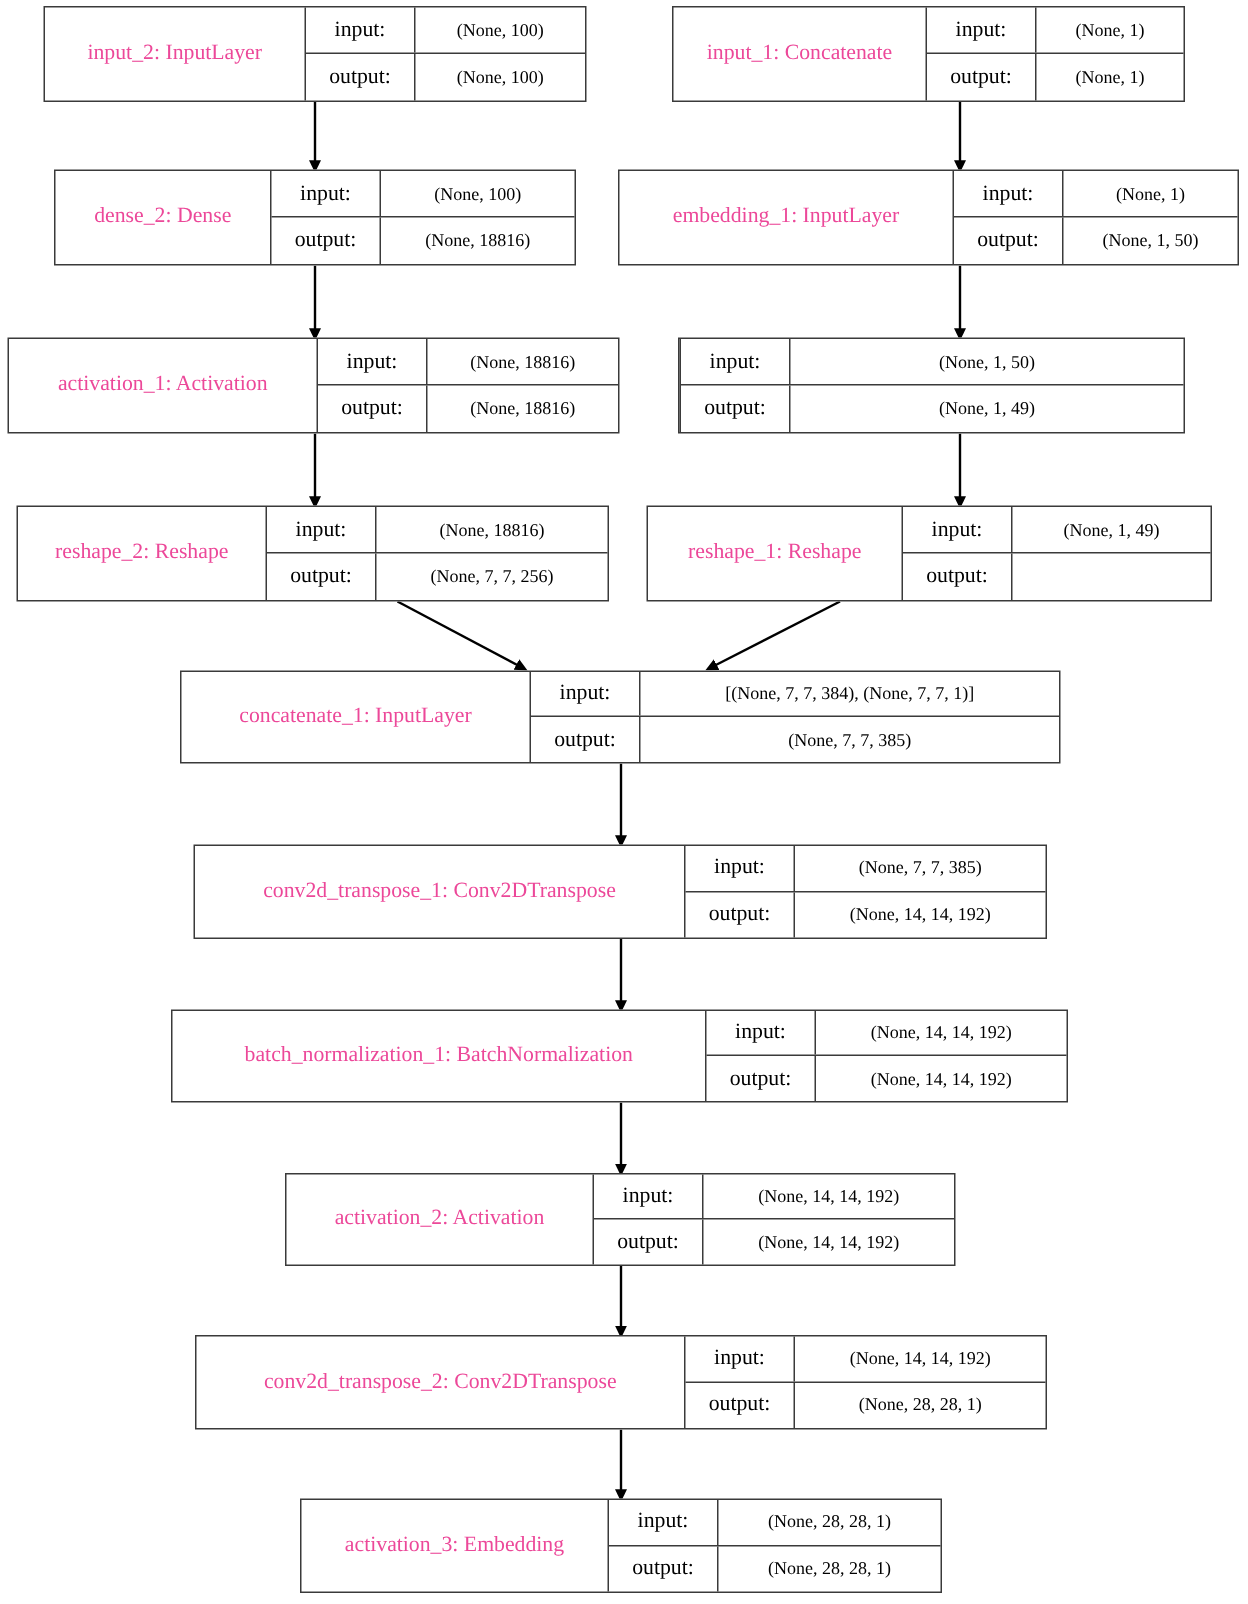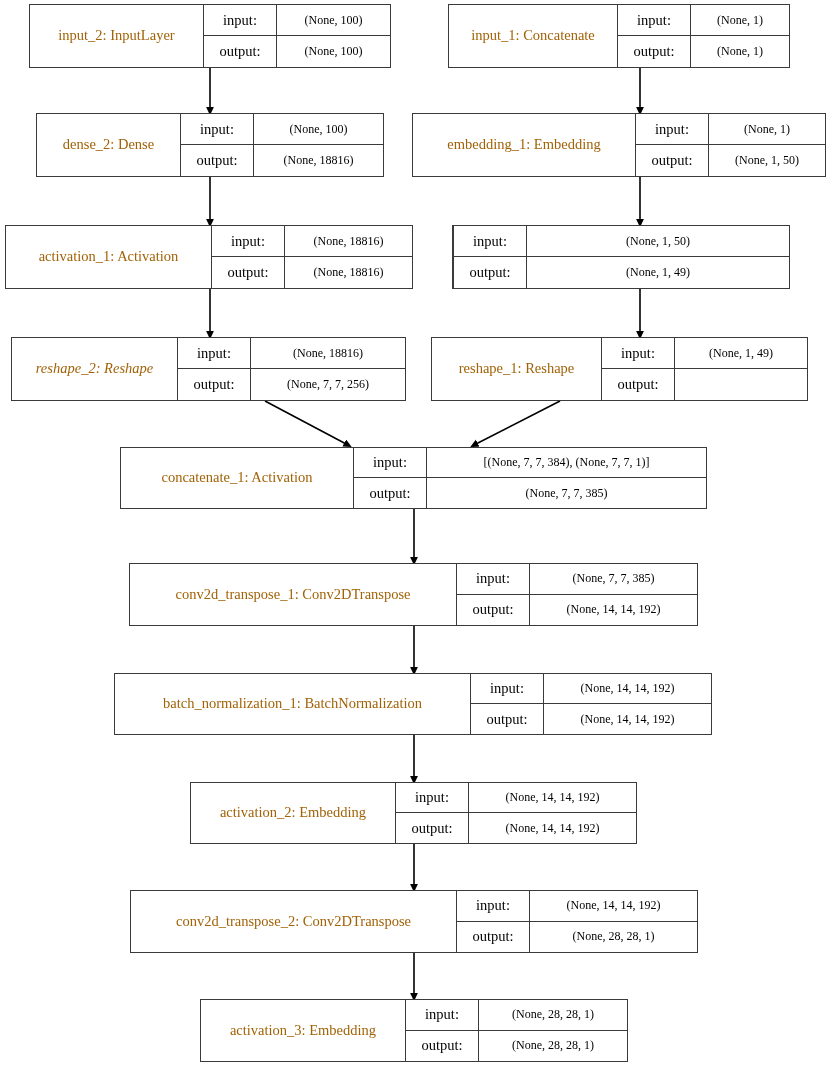--- a/index.html
+++ b/index.html
@@ -27,21 +27,21 @@
     z-index: 2;
   }
   .node .name-cell {
     display: flex;
     align-items: center;
     justify-content: center;
     box-sizing: border-box;
     padding: 0 9px;
     white-space: nowrap;
     font-size: 14.5px;
-    color: #a16207;
+    color: #ec4899;
     line-height: 1.1;
   }
   .node .io-block {
     display: flex;
     flex-direction: column;
     flex: 1 1 auto;
     box-sizing: border-box;
     border-left: 1.5px solid #3a3a3a;
   }
   .node .io-row {
@@ -146,21 +146,21 @@
             <div class="io-label" style="width: 73px; flex: 0 0 73px; border-right-color: rgb(58, 58, 58);">input:</div>
             <div class="io-value">(None, 100)</div>
           </div>
           <div class="io-row">
             <div class="io-label" style="width: 73px; flex: 0 0 73px; border-right-color: rgb(58, 58, 58);">output:</div>
             <div class="io-value">(None, 18816)</div>
           </div>
         </div>
       </div>
       <div class="node" style="left: 412px; top: 113px; width: 414px; height: 64px; border-color: rgb(58, 58, 58);">
-        <div class="name-cell" style="width: 222px; flex: 0 0 222px;">embedding_1: Embedding</div>
+        <div class="name-cell" style="width: 222px; flex: 0 0 222px;">embedding_1: InputLayer</div>
         <div class="io-block" style="border-left-color: rgb(58, 58, 58);">
           <div class="io-row top" style="border-bottom-color: rgb(58, 58, 58);">
             <div class="io-label" style="width: 73px; flex: 0 0 73px; border-right-color: rgb(58, 58, 58);">input:</div>
             <div class="io-value">(None, 1)</div>
           </div>
           <div class="io-row">
             <div class="io-label" style="width: 73px; flex: 0 0 73px; border-right-color: rgb(58, 58, 58);">output:</div>
             <div class="io-value">(None, 1, 50)</div>
           </div>
         </div>
@@ -184,21 +184,21 @@
             <div class="io-label" style="width: 73px; flex: 0 0 73px; border-right-color: rgb(58, 58, 58);">input:</div>
             <div class="io-value">(None, 1, 50)</div>
           </div>
           <div class="io-row">
             <div class="io-label" style="width: 73px; flex: 0 0 73px; border-right-color: rgb(58, 58, 58);">output:</div>
             <div class="io-value">(None, 1, 49)</div>
           </div>
         </div>
       </div>
       <div class="node" style="left: 11px; top: 337px; width: 395px; height: 64px; border-color: rgb(58, 58, 58);">
-        <div class="name-cell" style="width: 165px; flex: 0 0 165px; font-style: italic;">reshape_2: Reshape</div>
+        <div class="name-cell" style="width: 165px; flex: 0 0 165px;">reshape_2: Reshape</div>
         <div class="io-block" style="border-left-color: rgb(58, 58, 58);">
           <div class="io-row top" style="border-bottom-color: rgb(58, 58, 58);">
             <div class="io-label" style="width: 73px; flex: 0 0 73px; border-right-color: rgb(58, 58, 58);">input:</div>
             <div class="io-value">(None, 18816)</div>
           </div>
           <div class="io-row">
             <div class="io-label" style="width: 73px; flex: 0 0 73px; border-right-color: rgb(58, 58, 58);">output:</div>
             <div class="io-value">(None, 7, 7, 256)</div>
           </div>
         </div>
@@ -209,21 +209,21 @@
           <div class="io-row top" style="border-bottom-color: rgb(58, 58, 58);">
             <div class="io-label" style="width: 73px; flex: 0 0 73px; border-right-color: rgb(58, 58, 58);">input:</div>
             <div class="io-value">(None, 1, 49)</div>
           </div>
           <div class="io-row">
             <div class="io-label" style="width: 73px; flex: 0 0 73px; border-right-color: rgb(58, 58, 58);">output:</div>
           </div>
         </div>
       </div>
       <div class="node" style="left: 120px; top: 447px; width: 587px; height: 62px; border-color: rgb(58, 58, 58);">
-        <div class="name-cell" style="width: 232px; flex: 0 0 232px;">concatenate_1: Activation</div>
+        <div class="name-cell" style="width: 232px; flex: 0 0 232px;">concatenate_1: InputLayer</div>
         <div class="io-block" style="border-left-color: rgb(58, 58, 58);">
           <div class="io-row top" style="border-bottom-color: rgb(58, 58, 58);">
             <div class="io-label" style="width: 73px; flex: 0 0 73px; border-right-color: rgb(58, 58, 58);">input:</div>
             <div class="io-value">[(None, 7, 7, 384), (None, 7, 7, 1)]</div>
           </div>
           <div class="io-row">
             <div class="io-label" style="width: 73px; flex: 0 0 73px; border-right-color: rgb(58, 58, 58);">output:</div>
             <div class="io-value">(None, 7, 7, 385)</div>
           </div>
         </div>
@@ -248,21 +248,21 @@
             <div class="io-label" style="width: 73px; flex: 0 0 73px; border-right-color: rgb(58, 58, 58);">input:</div>
             <div class="io-value">(None, 14, 14, 192)</div>
           </div>
           <div class="io-row">
             <div class="io-label" style="width: 73px; flex: 0 0 73px; border-right-color: rgb(58, 58, 58);">output:</div>
             <div class="io-value">(None, 14, 14, 192)</div>
           </div>
         </div>
       </div>
       <div class="node" style="left: 190px; top: 782px; width: 447px; height: 62px; border-color: rgb(58, 58, 58);">
-        <div class="name-cell" style="width: 204px; flex: 0 0 204px;">activation_2: Embedding</div>
+        <div class="name-cell" style="width: 204px; flex: 0 0 204px;">activation_2: Activation</div>
         <div class="io-block" style="border-left-color: rgb(58, 58, 58);">
           <div class="io-row top" style="border-bottom-color: rgb(58, 58, 58);">
             <div class="io-label" style="width: 73px; flex: 0 0 73px; border-right-color: rgb(58, 58, 58);">input:</div>
             <div class="io-value">(None, 14, 14, 192)</div>
           </div>
           <div class="io-row">
             <div class="io-label" style="width: 73px; flex: 0 0 73px; border-right-color: rgb(58, 58, 58);">output:</div>
             <div class="io-value">(None, 14, 14, 192)</div>
           </div>
         </div>

